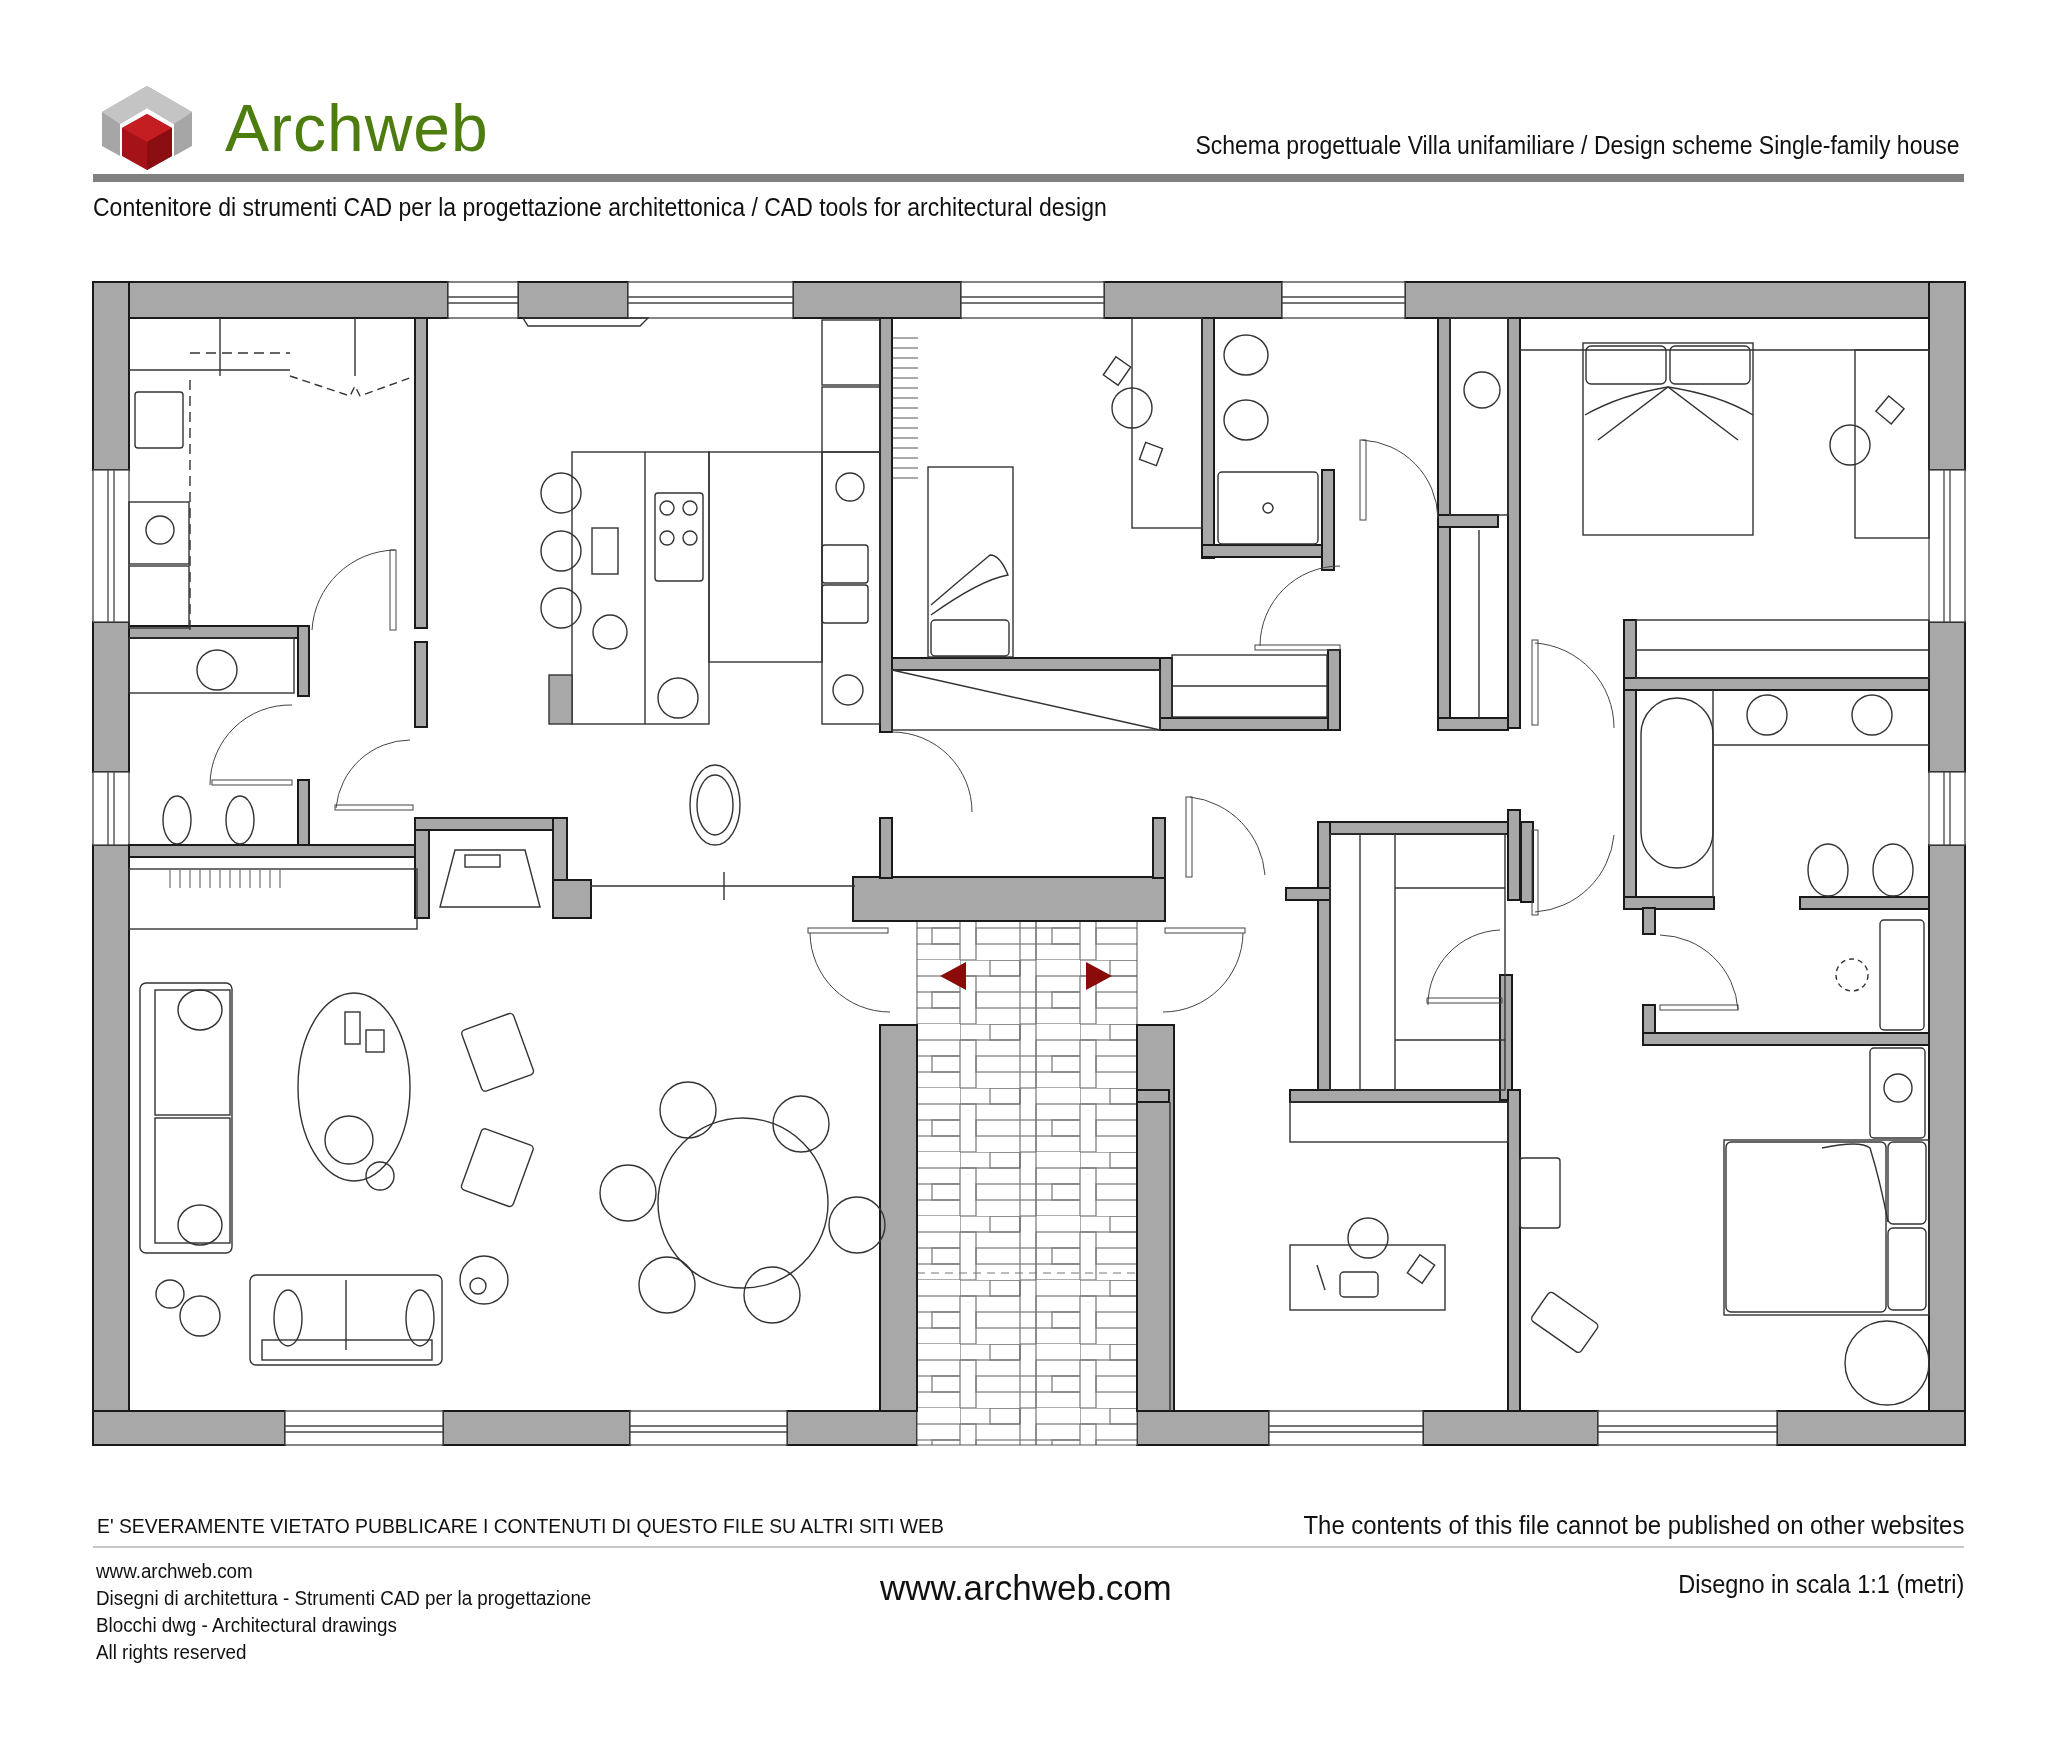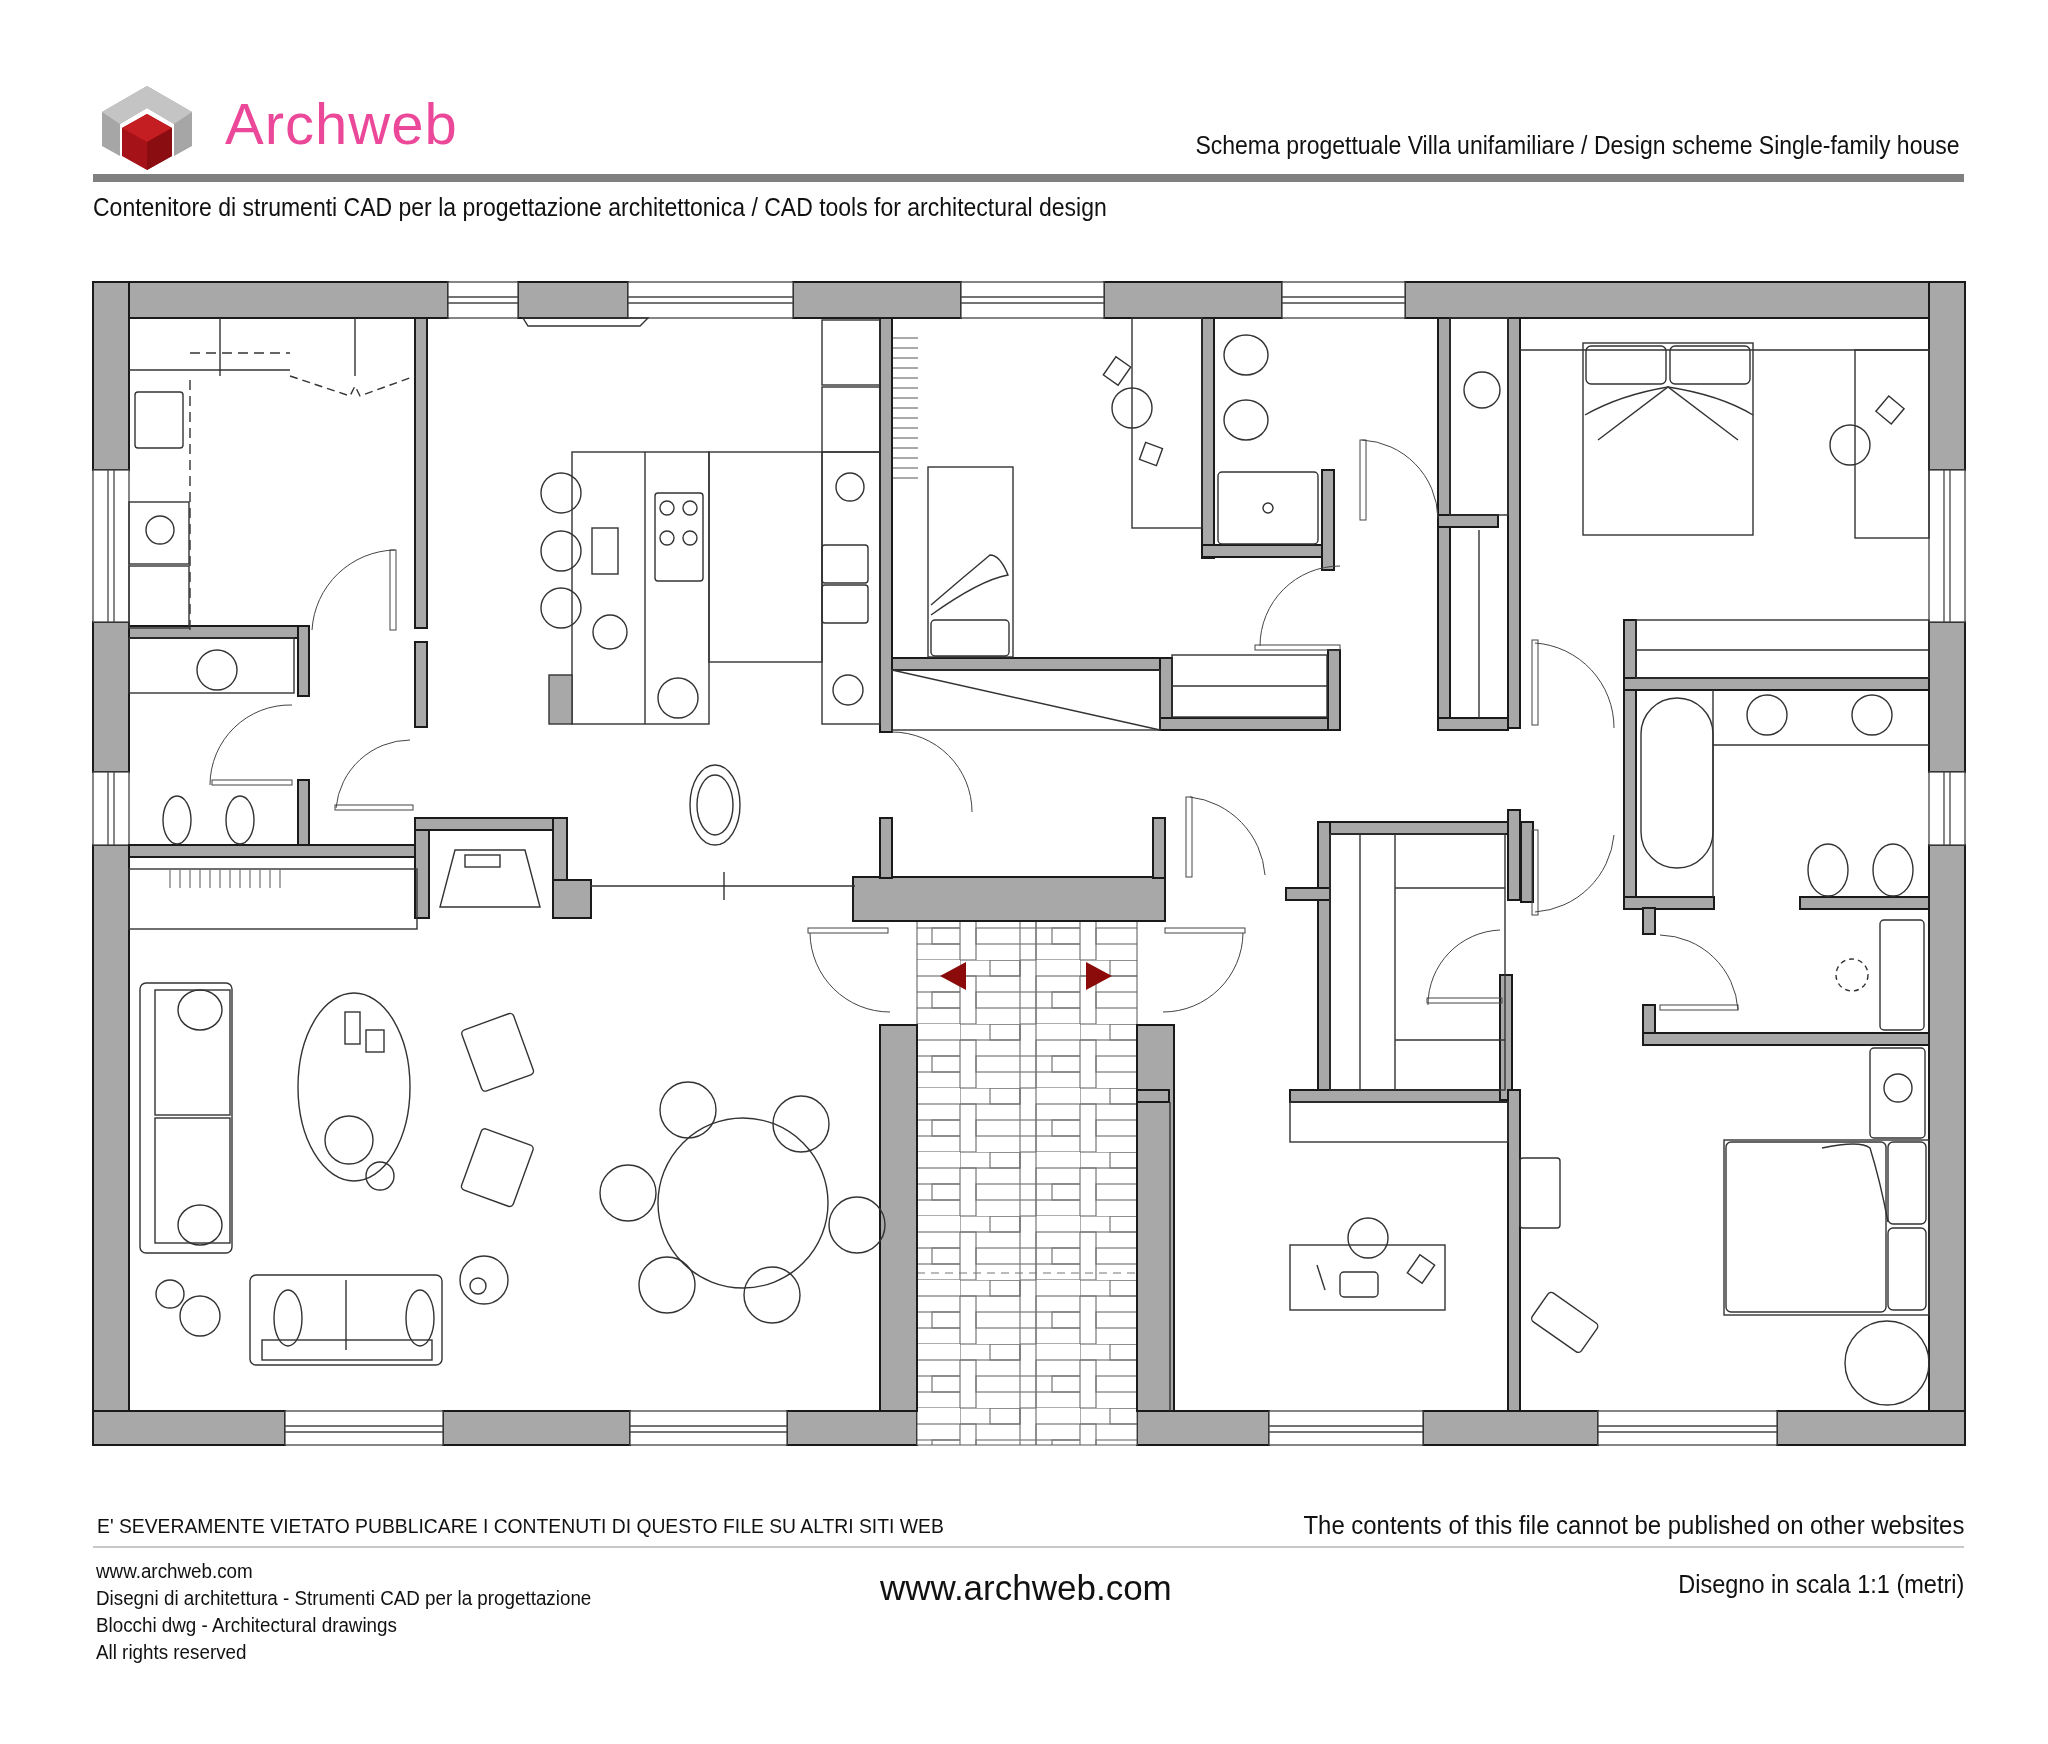--- a/index.html
+++ b/index.html
@@ -1,19 +1,19 @@
 <!DOCTYPE html>
 <html><head>
 <meta charset="utf-8">
 <style>
   html, body { margin: 0; padding: 0; background: #ffffff; }
   body { width: 2048px; height: 1744px; position: relative; overflow: hidden;
          font-family: "Liberation Sans", sans-serif; color: #111; }
   .abs { position: absolute; }
-  .logo-text { left: 225px; top: 90px; font-size: 58px; font-weight: normal; letter-spacing: 1px; color: #ec4899; }
+  .logo-text { left: 225px; top: 90px; font-size: 66px; font-weight: normal; letter-spacing: 1px; color: #4d7c0f; }
   .title-right { right: 88px; top: 131px; font-size: 25px; color: #111; white-space: nowrap; transform: scaleX(0.92); transform-origin: right center; }
   .subtitle { left: 93px; top: 193px; font-size: 25px; white-space: nowrap; transform: scaleX(0.92); transform-origin: left center; }
   .rule-thick { left: 93px; top: 174px; width: 1871px; height: 8px; background: #808080; }
   .rule-thin { left: 93px; top: 1546px; width: 1871px; height: 2px; background: #c8c8c8; }
   .warn-it { left: 97px; top: 1514px; font-size: 21px; white-space: nowrap; transform: scaleX(0.92); transform-origin: left center; }
   .warn-en { right: 84px; top: 1510px; font-size: 26px; white-space: nowrap; transform: scaleX(0.92); transform-origin: right center; }
   .foot-lines { left: 96px; top: 1558px; font-size: 20px; line-height: 27px; transform: scaleX(0.94); transform-origin: left top; }
   .foot-lines div { white-space: nowrap; }
   .foot-url { left: 880px; top: 1568px; font-size: 35px; white-space: nowrap; }
   .foot-scale { right: 84px; top: 1570px; font-size: 25px; white-space: nowrap; transform: scaleX(0.94); transform-origin: right center; }

